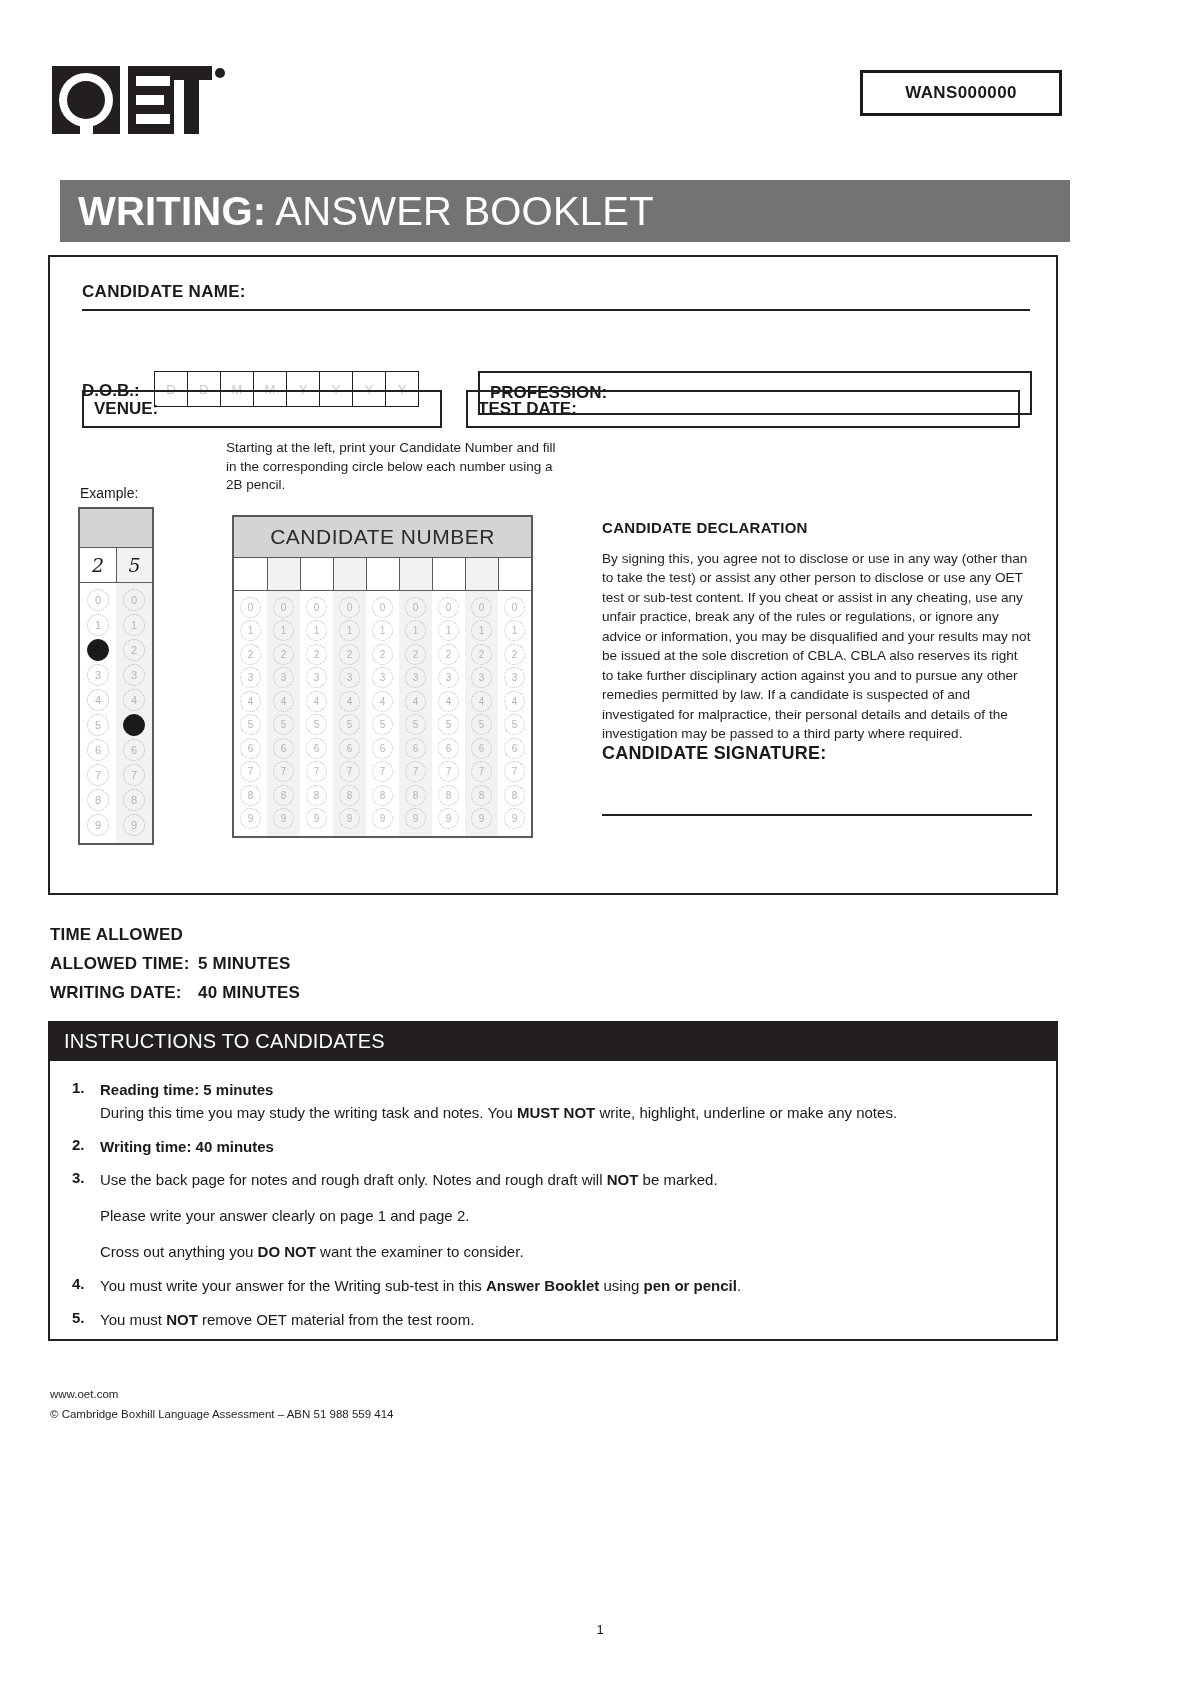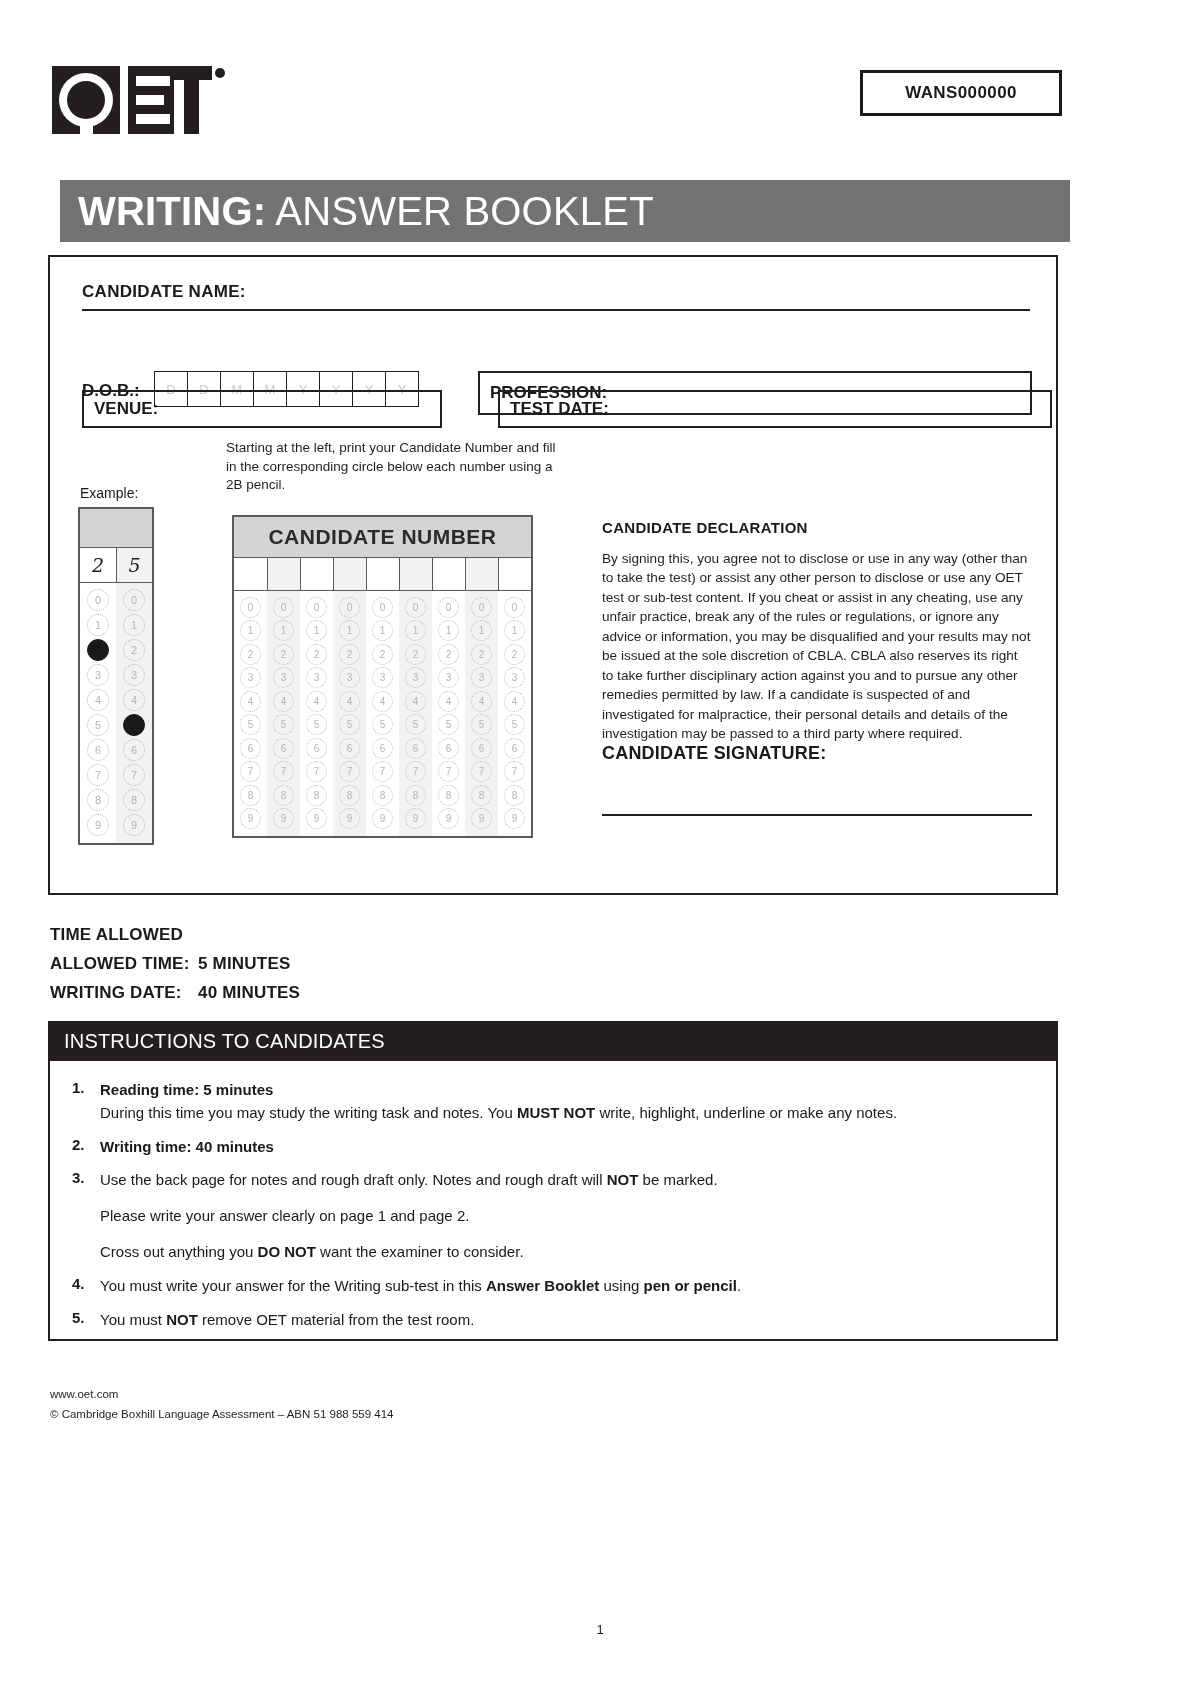--- a/index.html
+++ b/index.html
@@ -175,21 +175,21 @@
     display: flex;
     align-items: center;
   }
   .venue-box span, .testdate-box span {
     padding-left: 10px;
     font-size: 17px;
     font-weight: bold;
   }
   .testdate-box {
     position: absolute;
-    left: 416px;
+    left: 384px;
     top: 0;
     width: 554px;
     height: 38px;
     border: 2px solid #231f20;
     box-sizing: border-box;
     display: flex;
     align-items: center;
   }
 
   .instruction-note {
@@ -279,21 +279,21 @@
     background: #fff;
   }
   .cn-title {
     height: 40px;
     background: #d4d4d4;
     border-bottom: 1px solid #5a5a5a;
     display: flex;
     align-items: center;
     justify-content: center;
     font-size: 21px;
-    font-weight: bold;
+    font-weight: normal;
     letter-spacing: 0.5px;
     color: #2b2b2b;
   }
   .cn-write-row { display: flex; border-bottom: 1px solid #5a5a5a; }
   .cn-write-cell {
     width: 33px;
     height: 32px;
     box-sizing: border-box;
     border-left: 1px solid #5a5a5a;
   }

